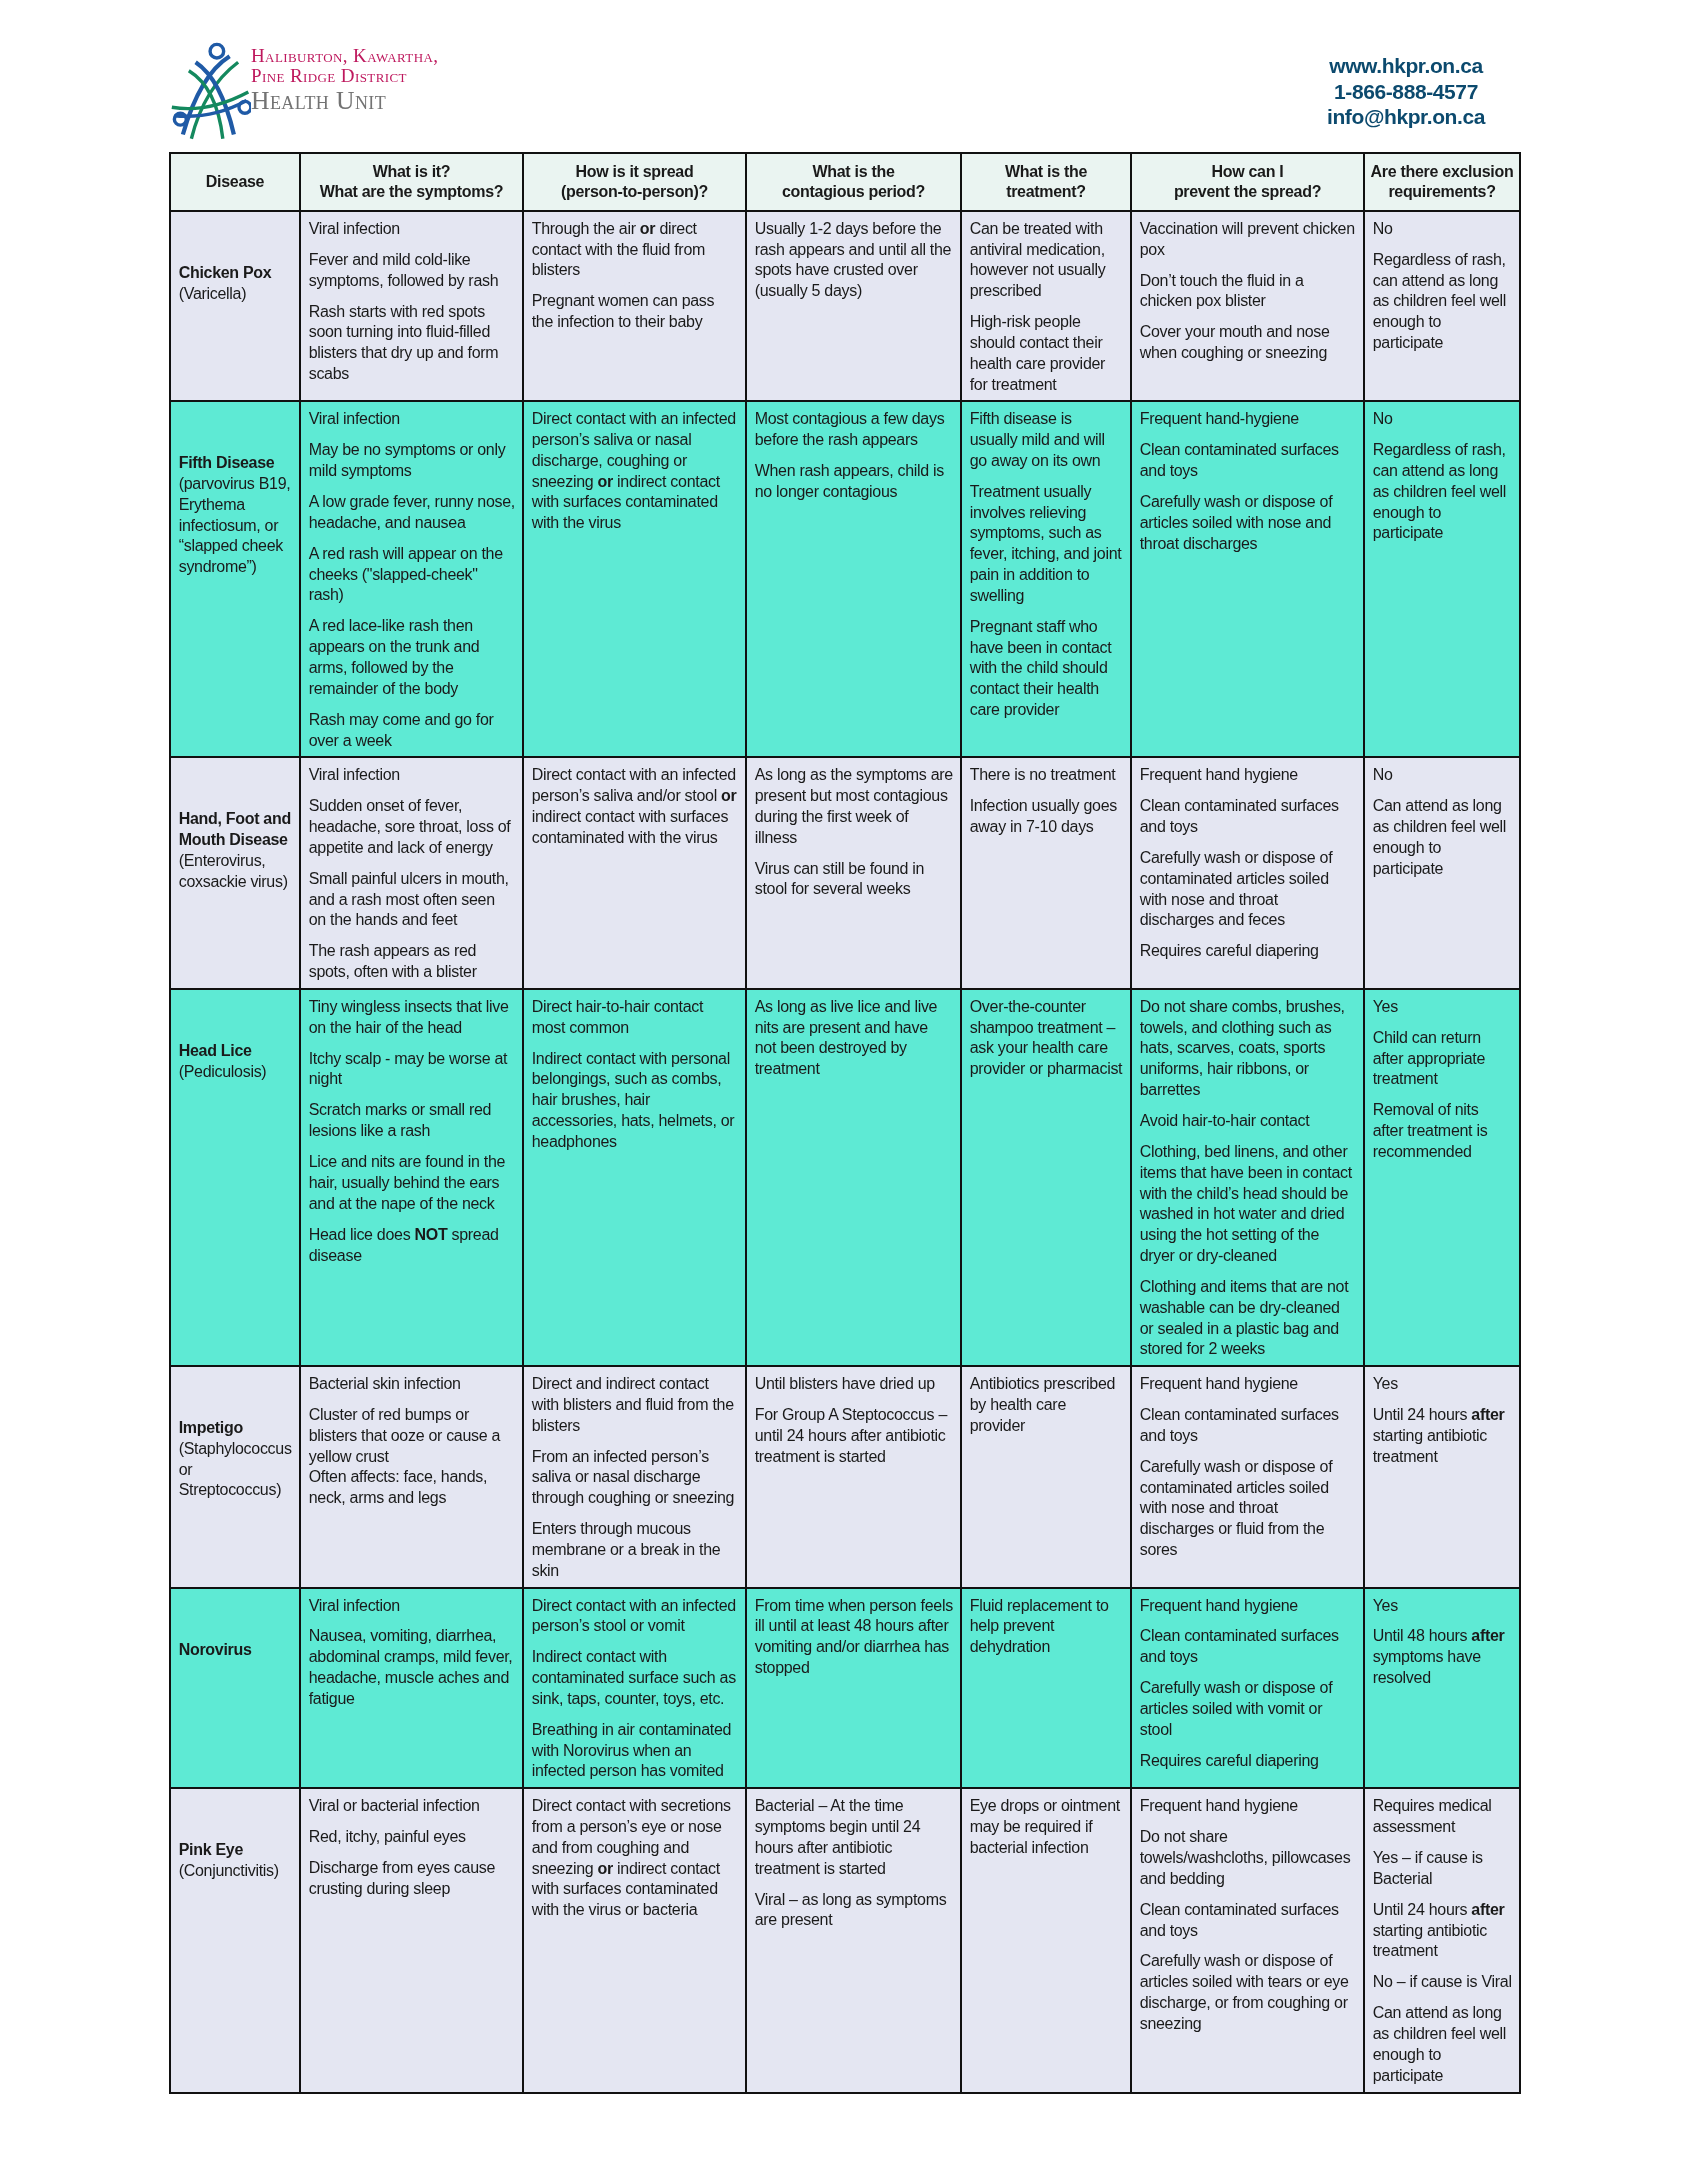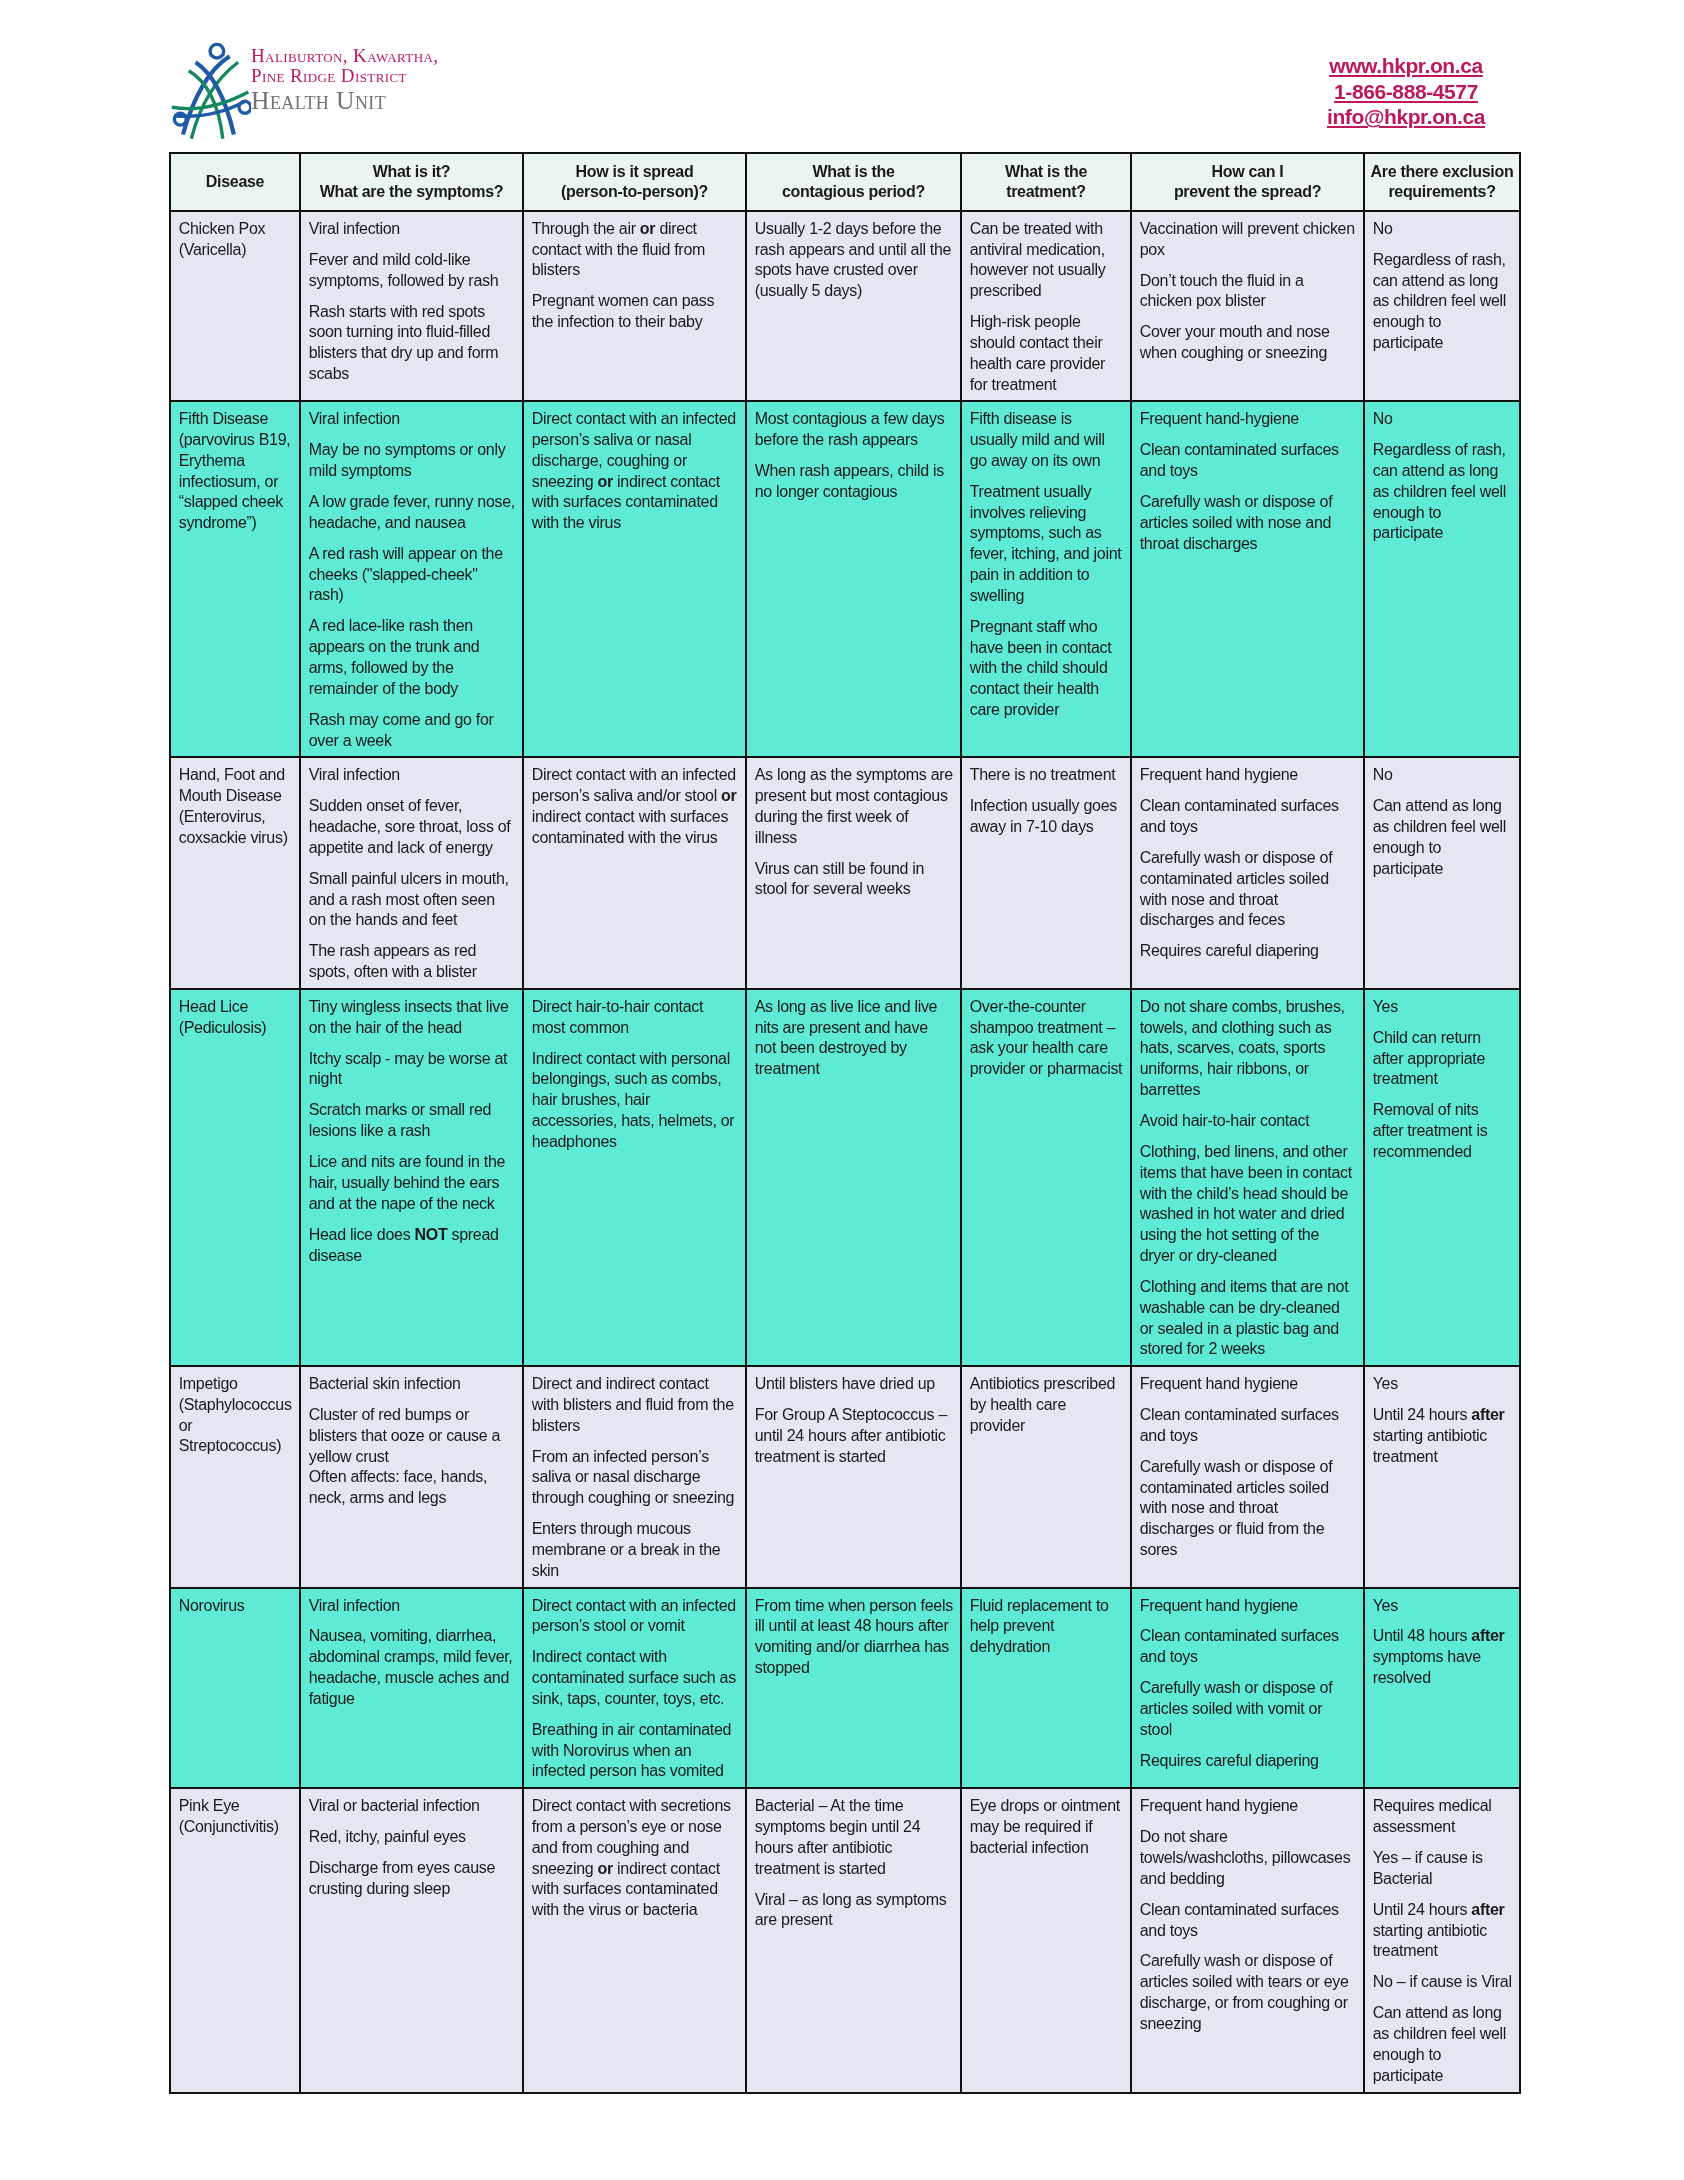--- a/index.html
+++ b/index.html
@@ -9,32 +9,32 @@
   .header { position: absolute; left: 0; top: 0; width: 1685px; height: 153px; }
   .logo { position: absolute; left: 170px; top: 41px; width: 324px; height: 102px; }
   .logo svg { position: absolute; left: 0; top: 0; }
   .logo-text { position: absolute; left: 81px; top: 5.1px; font-family: "Liberation Serif", serif; line-height: 1.05; }
   .logo-line1, .logo-line2 { color: #be185d; font-size: 19px; letter-spacing: 0.4px; font-variant: small-caps; display: block; }
   .logo-line3 { color: #737373; font-size: 25.6px; letter-spacing: 0.4px; font-variant: small-caps; display: block; margin-top: 2px; }
 
   .title { position: absolute; left: 494px; top: 38px; width: 698px; text-align: center; font-weight: bold; font-size: 42px; line-height: 1.25; color: #000; font-family: "Liberation Sans", sans-serif; }
   .title span { display: block; }
 
-  .contact { position: absolute; left: 1278px; top: 53px; width: 256px; text-align: center; color: #be185d; font-weight: bold; font-size: 21px; line-height: 1.22; letter-spacing: -0.4px; text-decoration: underline; }
+  .contact { position: absolute; left: 1278px; top: 53px; width: 256px; text-align: center; color: #0c4a6e; font-weight: bold; font-size: 21px; line-height: 1.22; letter-spacing: -0.4px; }
   .contact span { display: block; }
 
   .sheet { position: absolute; left: 169px; top: 152px; width: 1350px; border: 2.6px solid #111; border-collapse: collapse; table-layout: fixed; }
   .sheet th, .sheet td { border: 2.6px solid #111; vertical-align: top; }
   .sheet th { background: #eaf4f1; font-weight: bold; font-size: 16px; line-height: 1.25; text-align: center; vertical-align: middle; height: 58px; padding: 3.4px 3.4px; letter-spacing: -0.3px; }
   .sheet td { font-size: 16px; line-height: 1.3; padding: 6.8px 6.8px 5.1px 7.7px; letter-spacing: -0.3px; }
   .sheet tr.even td { background: #e4e6f2; }
   .sheet tr.odd td { background: #5eead4; }
   .sheet td p { margin-bottom: 10.2px; }
   .sheet td p:last-child { margin-bottom: 0; }
-  .disease-name { font-weight: normal; display: block; }
+  .disease-name { font-weight: bold; display: block; margin-top: 44px; }
   .disease-sub { display: block; }
   b { font-weight: bold; }
 
   .c1 { width: 130px; } .c2 { width: 223px; } .c3 { width: 223px; } .c4 { width: 215px; }
   .c5 { width: 170px; } .c6 { width: 233px; } .c7 { width: 156px; }
 </style>
 </head>
 <body>
 
 <div class="header">

